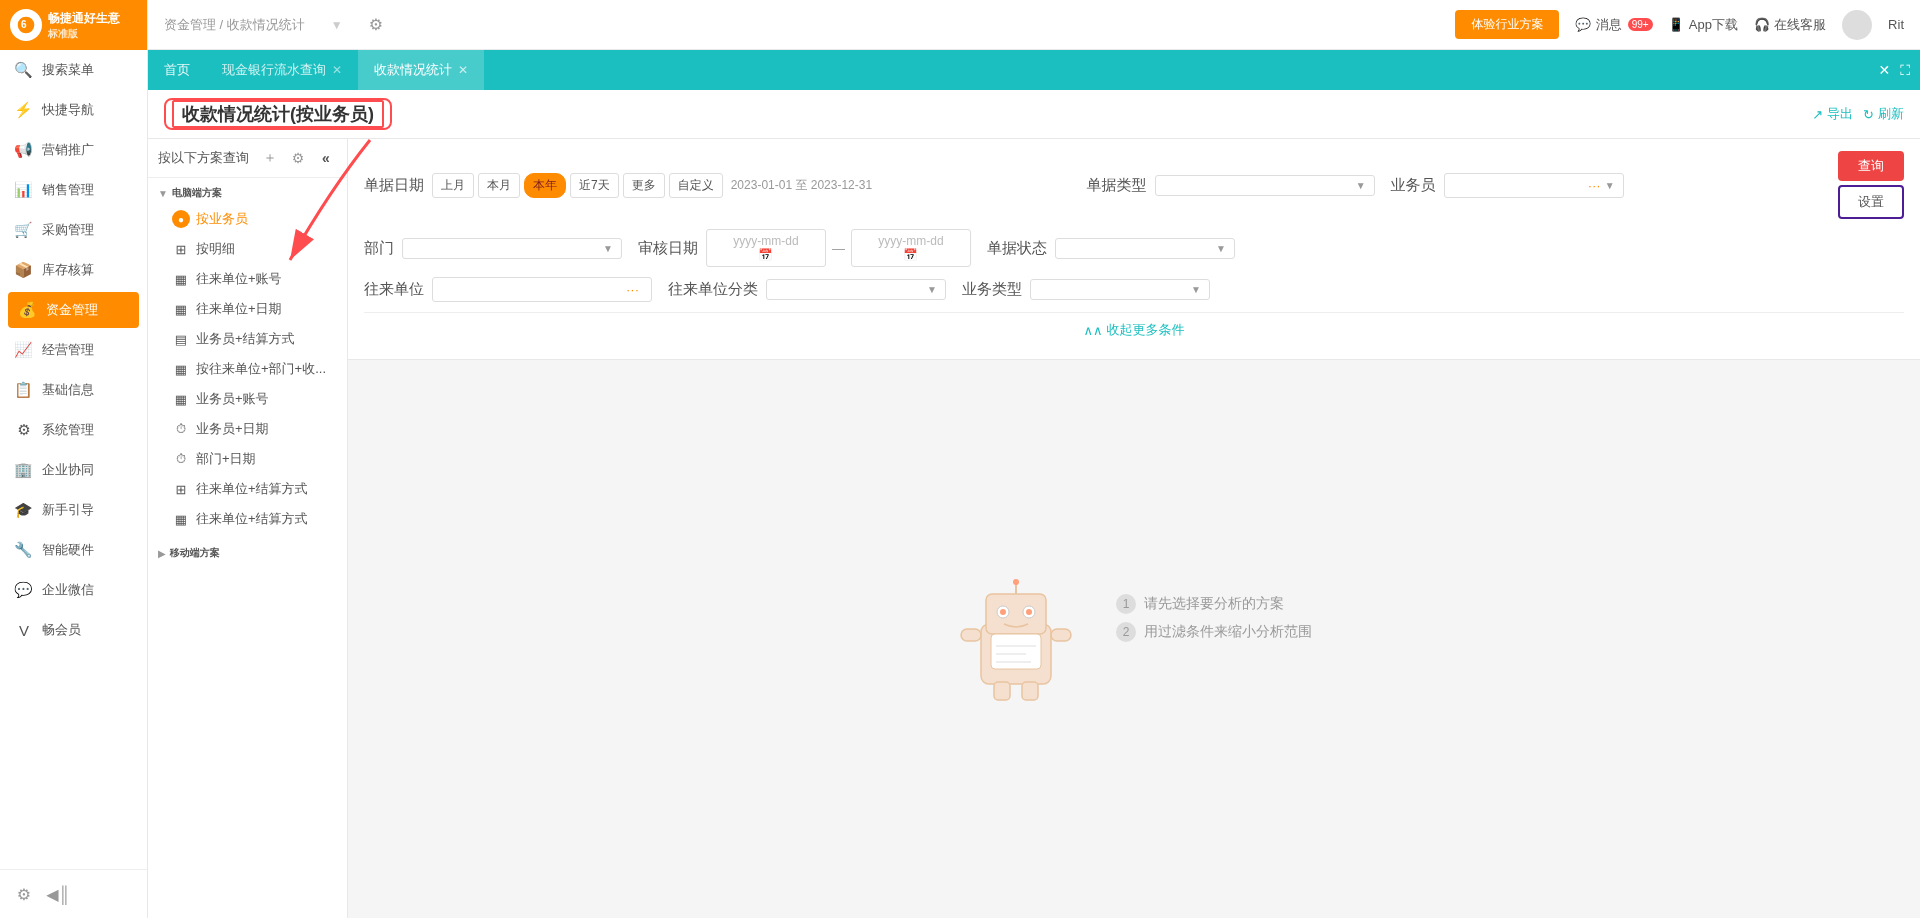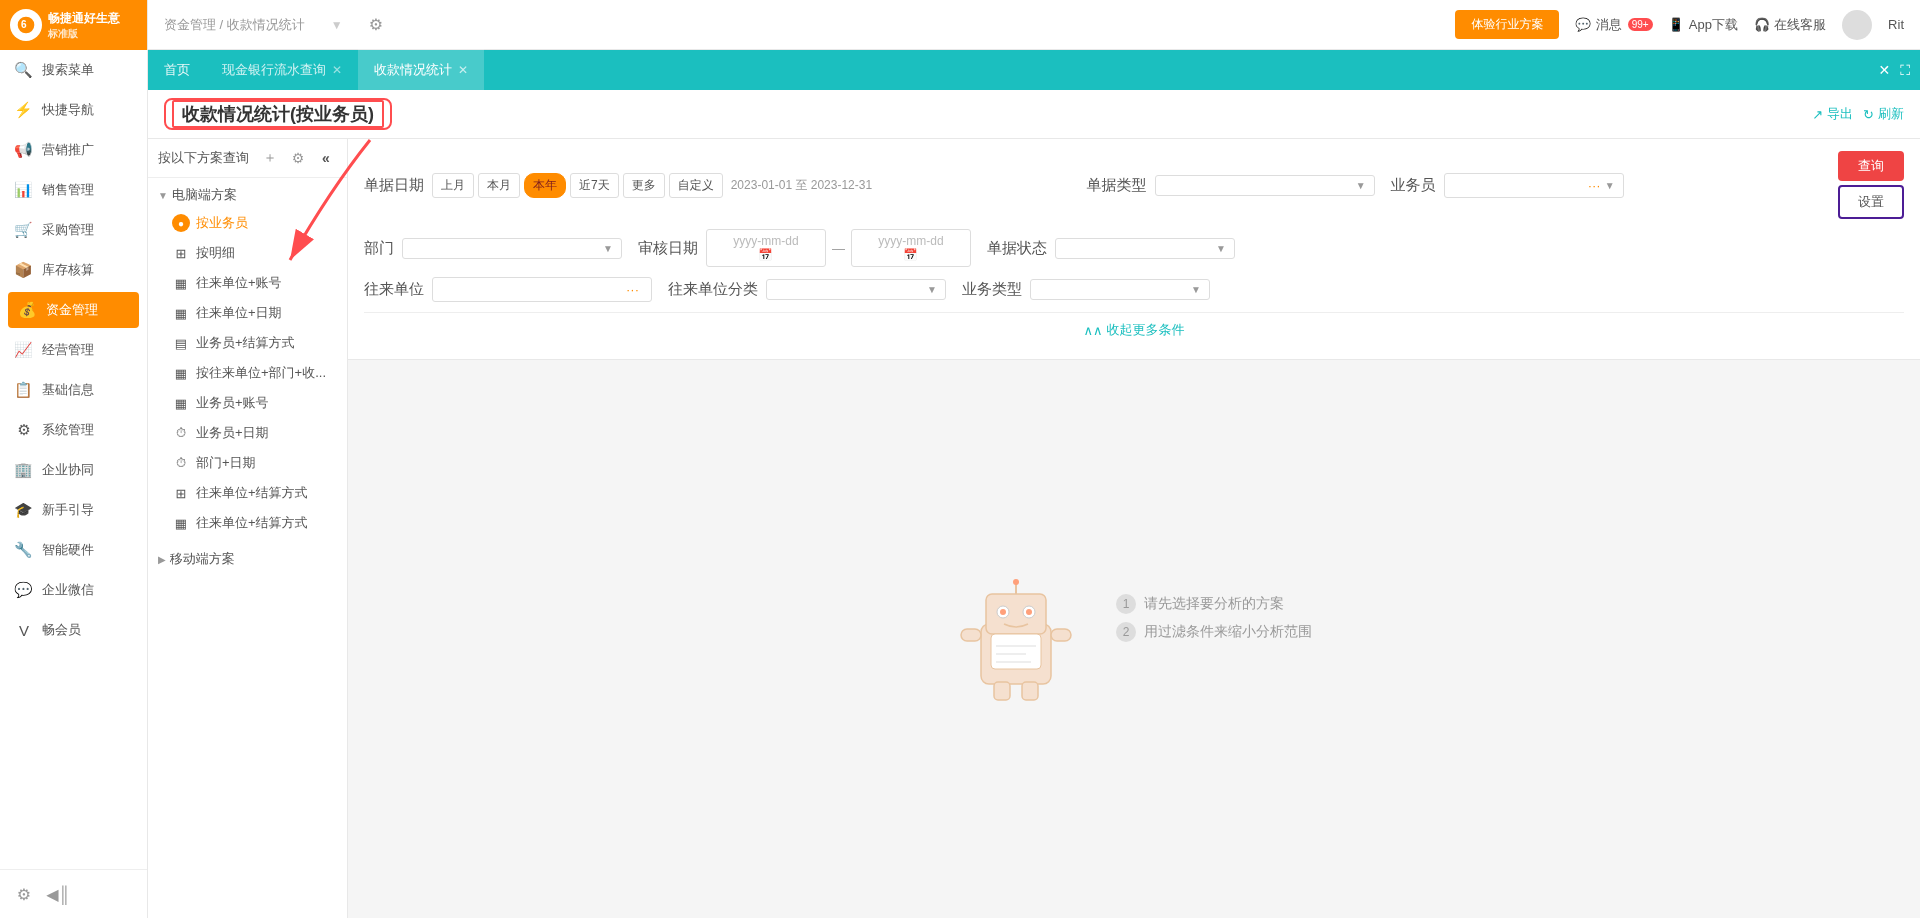--- a/index.html
+++ b/index.html
@@ -48,21 +48,21 @@
 
     
     .left-panel { width: 200px; background: #fff; border-right: 1px solid #e8e8e8; display: flex; flex-direction: column; flex-shrink: 0; }
     .left-panel-header { display: flex; align-items: center; padding: 8px 10px; border-bottom: 1px solid #eee; }
     .left-panel-title { font-size: 13px; color: #555; flex: 1; }
     .left-panel-actions { display: flex; gap: 6px; }
     .icon-btn { width: 22px; height: 22px; display: flex; align-items: center; justify-content: center; cursor: pointer; color: #999; font-size: 14px; }
     .scheme-group { padding: 4px 0; }
     .scheme-group-header { display: flex; align-items: center; padding: 4px 10px; cursor: pointer; }
     .scheme-group-header .arrow { margin-right: 4px; font-size: 10px; color: #999; }
-    .scheme-group-title { font-size: 13px; color: #555; }
+    .scheme-group-title { font-size: 10px; color: #555; font-weight: bold; }
     .scheme-item { display: flex; align-items: center; padding: 6px 10px 6px 24px; cursor: pointer; color: #555; font-size: 13px; }
     .scheme-item.active { color: #ff8c00; }
     .scheme-item .item-icon { width: 18px; height: 18px; margin-right: 6px; display: flex; align-items: center; justify-content: center; font-size: 13px; }
     .scheme-item .active-circle { width: 18px; height: 18px; background: #ff8c00; border-radius: 50%; display: flex; align-items: center; justify-content: center; color: #fff; font-size: 10px; margin-right: 6px; }
 
     
     .right-content { flex: 1; display: flex; flex-direction: column; overflow: hidden; }
 
     
     .filter-area { background: #fff; padding: 12px 16px; border-bottom: 1px solid #e8e8e8; }

